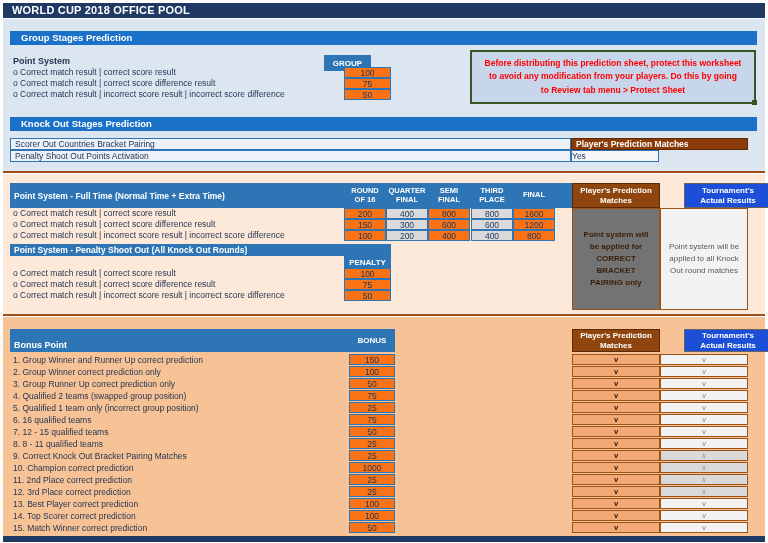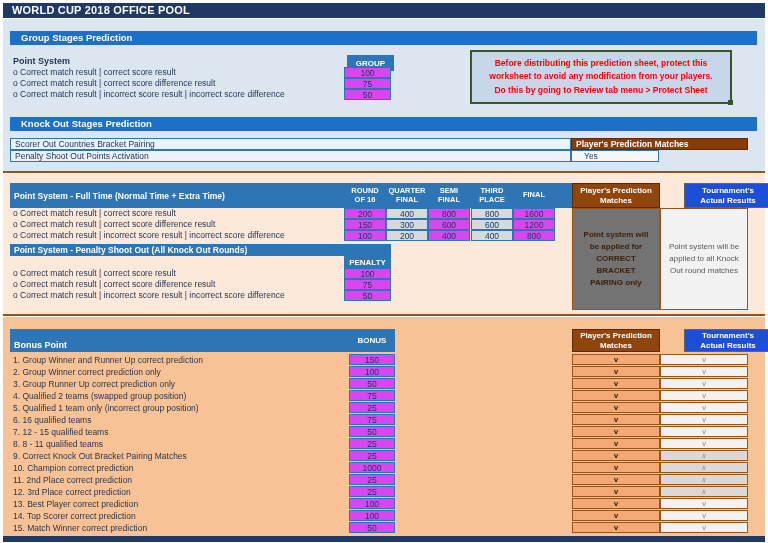--- a/index.html
+++ b/index.html
@@ -32,40 +32,40 @@
     font-weight:bold; font-size:9.5px; line-height:14px; padding-left:11px;
   }
   .hdr-group    { left:10px; top:31px;  width:747px; }
   .hdr-knockout { left:10px; top:117px; width:747px; }
 
   .ps-title { position:absolute; left:13px; top:55px; height:12px; line-height:12px; font-size:9px; font-weight:bold; }
 
   .rule-label { display:block; padding-left:3px; font-size:8.5px; white-space:nowrap; }
 
   .cell {
-    position:absolute; background:#d946ef; border:1px solid #2E75B6;
+    position:absolute; background:#f97316; border:1px solid #2E75B6;
     color:#17375E; font-size:8.5px; display:flex; align-items:center; justify-content:center;
   }
 
   
   .col-hdr {
     position:absolute; background:#2E75B6; color:#fff; font-weight:bold; font-size:8px;
     display:flex; align-items:center; justify-content:center; text-align:center;
   }
-  .group-hdr { left:347px; top:55px; width:47px; height:16px; }
+  .group-hdr { left:324px; top:55px; width:47px; height:16px; }
 
   
   .ps-rows { position:absolute; left:10px; top:67px; width:545px; }
   .ps-row  { position:relative; height:11px; }
   .ps-row .rule-label { line-height:11px; }
   .ps-row .cell { left:334px; top:0; width:47px; height:11px; }
 
   
   .warning-box {
-    position:absolute; left:470px; top:50px; width:262px; height:54px;
+    position:absolute; left:470px; top:50px; width:286px; height:54px;
     background:#C8D6EB; border:2px solid #375623;
     display:flex; align-items:center; justify-content:center; text-align:center;
     padding:2px 12px;
   }
   .warning-text { color:#FF0000; font-weight:bold; font-size:8.5px; line-height:1.55; }
   .resize-handle { position:absolute; right:-3px; bottom:-3px; width:5px; height:5px; background:#375623; }
 
   
   .ko-row { position:absolute; left:10px; width:738px; height:12px; }
   .ko-row1 { top:138px; } .ko-row2 { top:150px; }
@@ -75,21 +75,21 @@
     font-size:8.5px; line-height:10px; padding-left:4px;
   }
   .ko-brown {
     position:absolute; left:561px; top:0; width:177px; height:12px;
     background:#8A3C08; border:1px solid #5d2905; color:#fff; font-weight:bold;
     font-size:8.5px; line-height:10px; padding-left:4px;
   }
   .ko-yes {
     position:absolute; left:561px; top:0; width:88px; height:12px;
     background:#F5F6F8; border:1px solid #2E75B6;
-    font-size:8.5px; line-height:10px; padding-left:12px; color:#17375E;
+    font-size:8.5px; line-height:10px; padding-left:0; color:#17375E;
   }
 
   
   .ft-header {
     position:absolute; left:10px; top:183px; width:617px; height:25px; background:#2E75B6;
   }
   .ft-header-label {
     position:absolute; left:4px; top:0; height:25px; display:flex; align-items:center;
     color:#fff; font-weight:bold; font-size:8.5px;
   }

